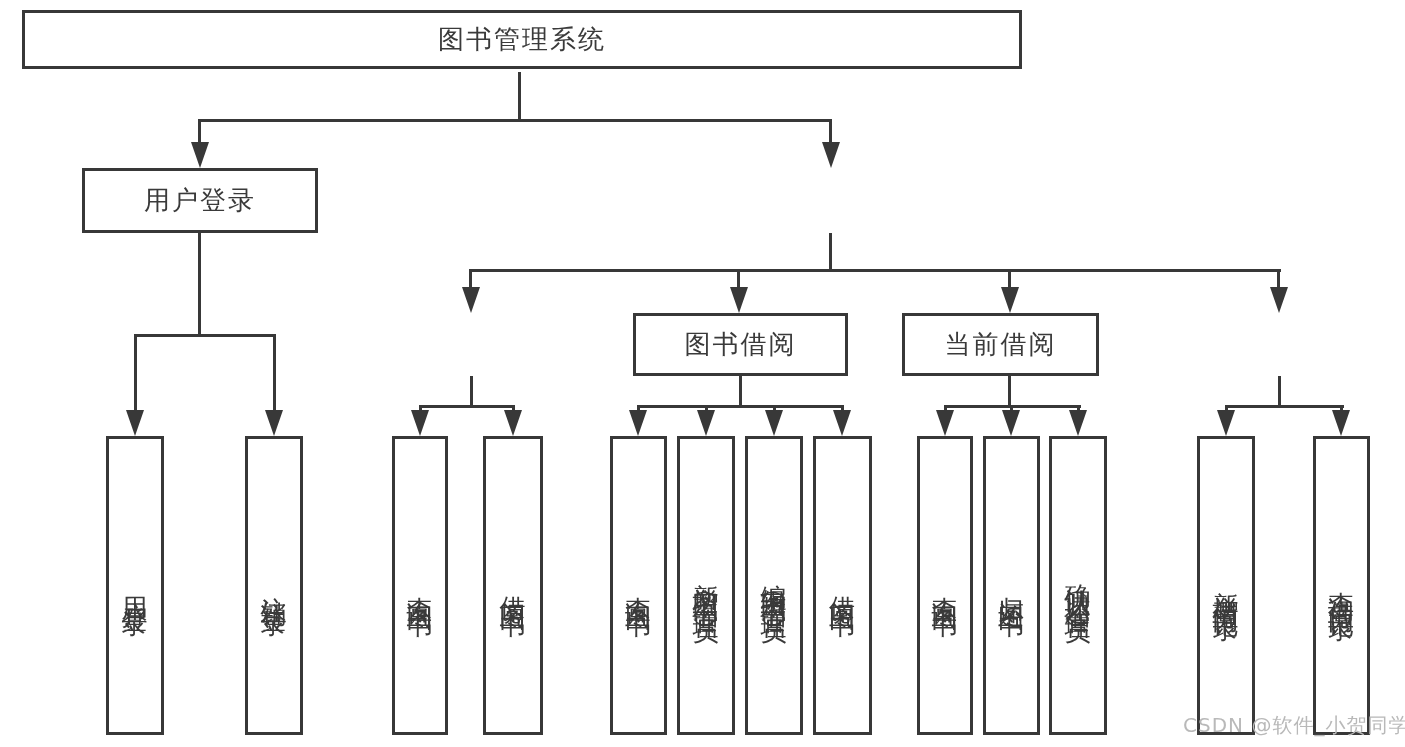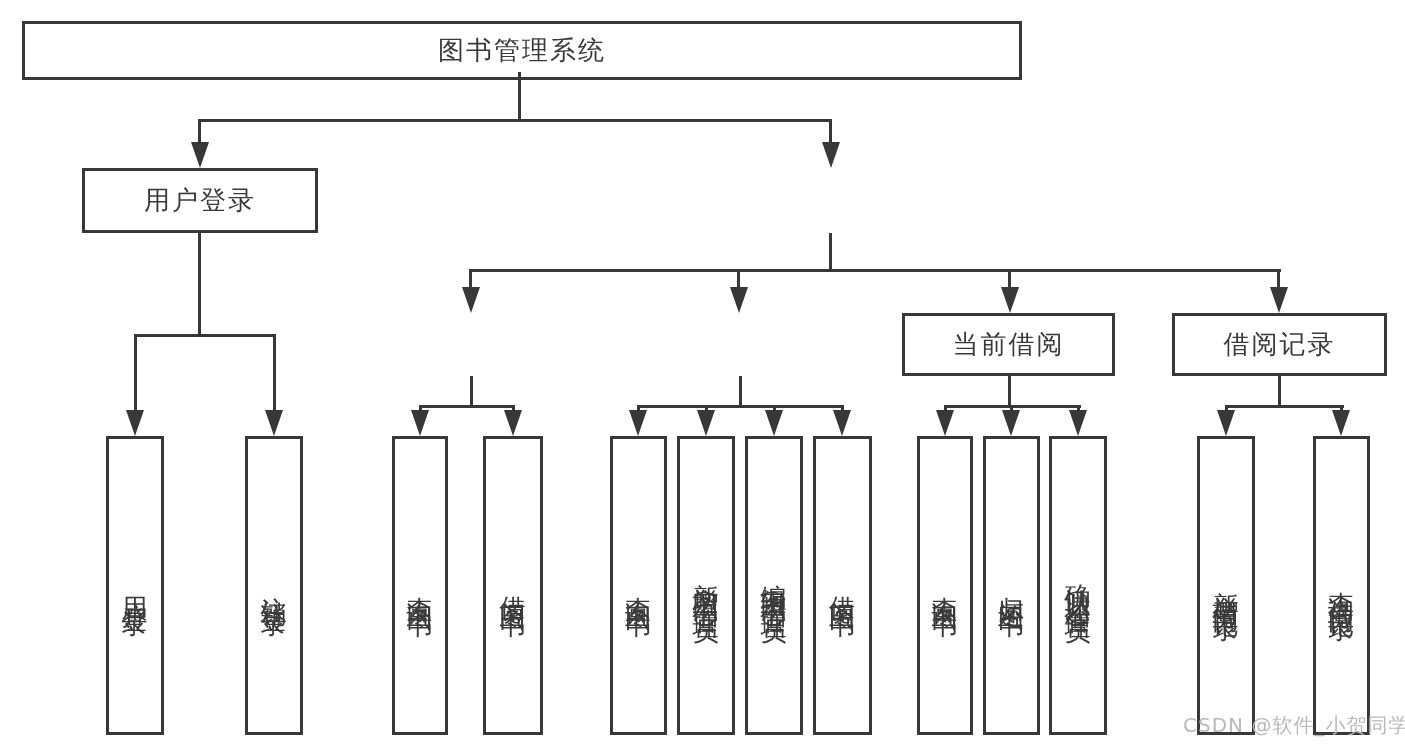--- a/index.html
+++ b/index.html
@@ -65,21 +65,21 @@
     color: #b9b9b9;
     letter-spacing: 1px;
     white-space: nowrap;
   }
 </style>
 </head>
 <body>
 
 <div class="canvas">
 
-  <div class="node" style="left:22px; top:21px; width:1000px; height:59px;">图书管理系统</div>
+  <div class="node" style="left:22px; top:10px; width:1000px; height:59px;">图书管理系统</div>
 
   <div class="vline" style="left:518px; top:72px; height:50px;"></div>
   <div class="hline" style="left:198px; top:119px; width:634px;"></div>
   <div class="vline" style="left:198px; top:119px; height:26px;"></div>
   <div class="arrowhead" style="left:191px; top:142px;"></div>
   <div class="vline" style="left:829px; top:119px; height:26px;"></div>
   <div class="arrowhead" style="left:822px; top:142px;"></div>
 
   <div class="node" style="left:82px; top:168px; width:236px; height:65px;">用户登录</div>
 
@@ -94,22 +94,22 @@
   <div class="hline" style="left:469px; top:269px; width:812px;"></div>
   <div class="vline" style="left:469px; top:269px; height:20px;"></div>
   <div class="arrowhead" style="left:462px; top:287px;"></div>
   <div class="vline" style="left:737px; top:269px; height:20px;"></div>
   <div class="arrowhead" style="left:730px; top:287px;"></div>
   <div class="vline" style="left:1008px; top:269px; height:20px;"></div>
   <div class="arrowhead" style="left:1001px; top:287px;"></div>
   <div class="vline" style="left:1277px; top:269px; height:20px;"></div>
   <div class="arrowhead" style="left:1270px; top:287px;"></div>
 
-  <div class="node" style="left:902px; top:313px; width:213px; height:63px;">当前借阅</div>
-  <div class="node" style="left:1172px; top:313px; width:215px; height:63px;">借阅记录</div>
+  <div class="node" style="left:633px; top:313px; width:215px; height:63px;">图书借阅</div>
+  <div class="node" style="left:902px; top:313px; width:197px; height:63px;">当前借阅</div>
 
   <div class="vline" style="left:470px; top:376px; height:32px;"></div>
   <div class="hline" style="left:419px; top:405px; width:96px;"></div>
   <div class="vline" style="left:419px; top:405px; height:8px;"></div>
   <div class="arrowhead" style="left:411px; top:410px;"></div>
   <div class="vline" style="left:512px; top:405px; height:8px;"></div>
   <div class="arrowhead" style="left:504px; top:410px;"></div>
 
   <div class="vline" style="left:739px; top:376px; height:32px;"></div>
   <div class="hline" style="left:637px; top:405px; width:207px;"></div>

